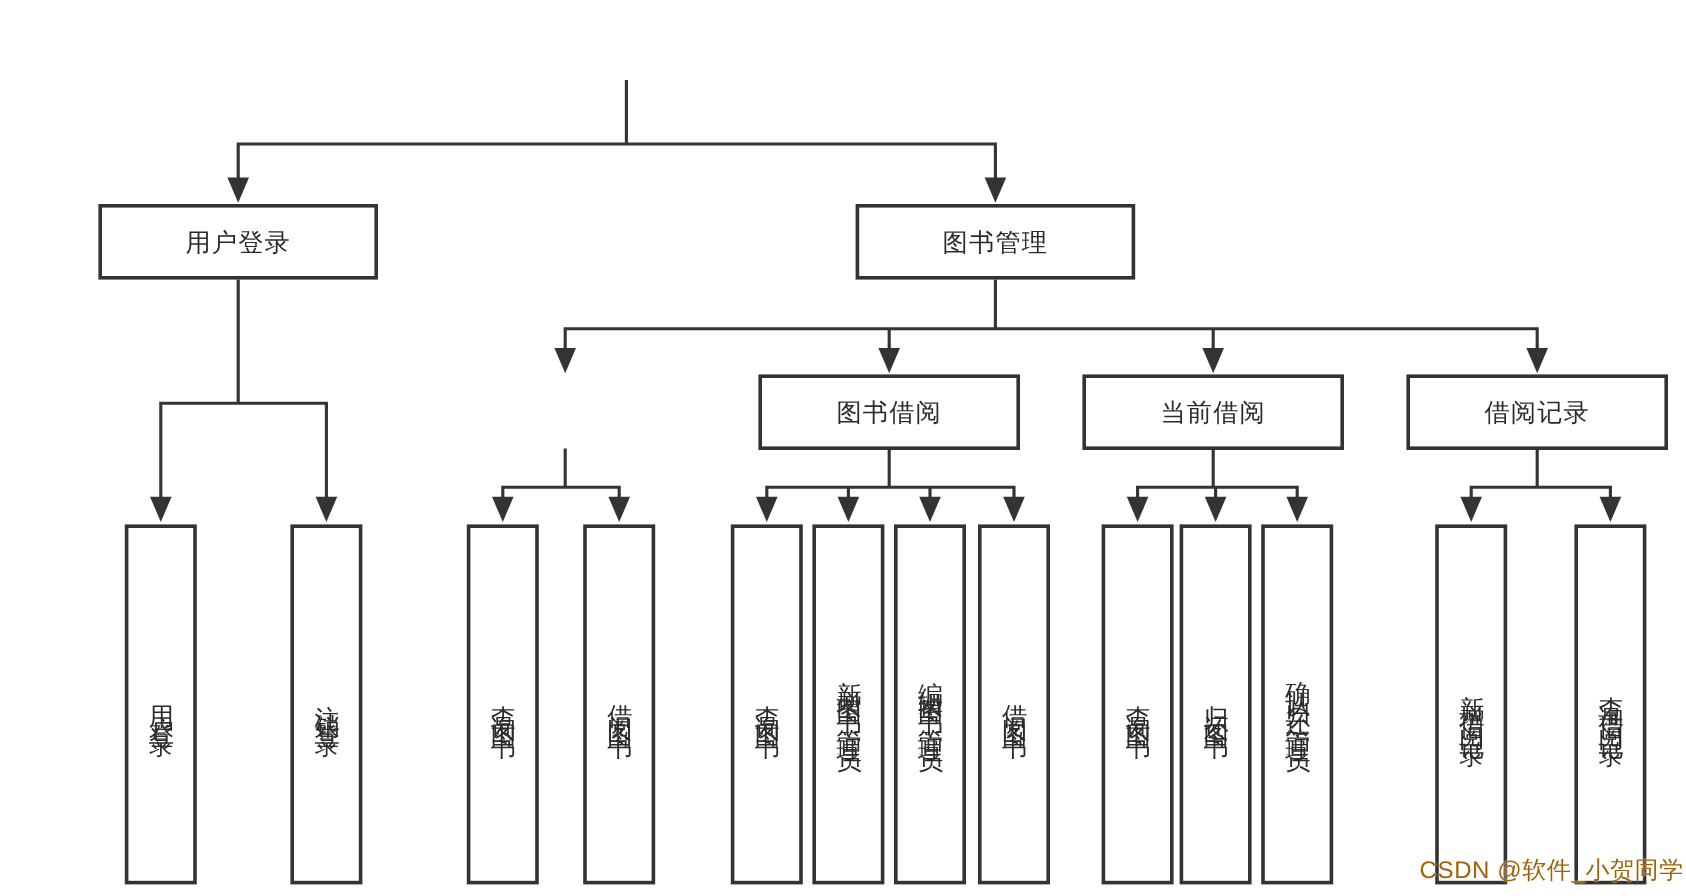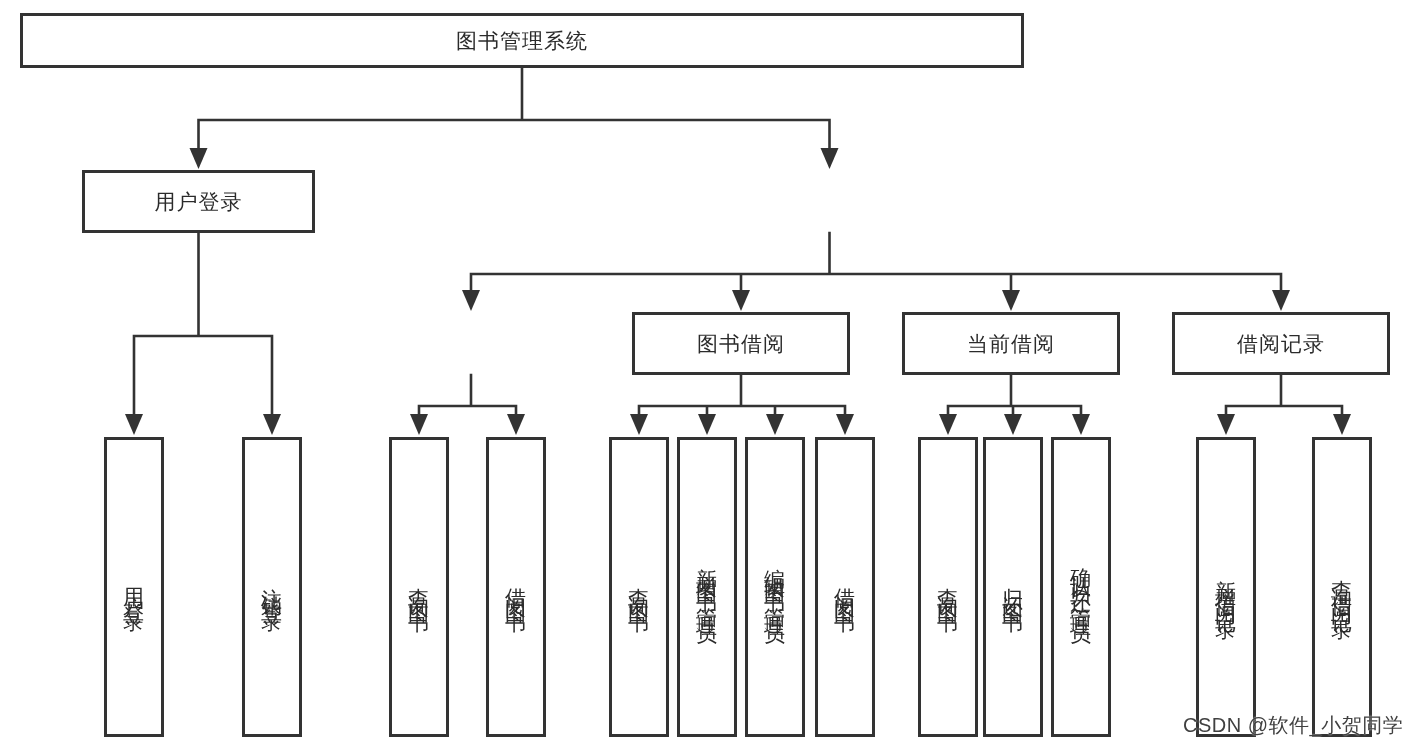--- a/index.html
+++ b/index.html
@@ -45,21 +45,21 @@
     text-orientation: mixed;
     font-size: 21px;
     line-height: 1;
     letter-spacing: 8px;
   }
   .watermark {
     position: absolute;
     left: 1183px;
     top: 712px;
     font-size: 20px;
-    color: #404040;
+    color: #a16207;
     letter-spacing: 0.5px;
     white-space: nowrap;
     z-index: 5;
     text-shadow: 0 0 2px #ffffff;
   }
 </style>
 </head>
 <body>
 
 <div class="canvas">
@@ -96,23 +96,23 @@
       <polygon points="766,414 784,414 775,435"></polygon>
       <polygon points="836,414 854,414 845,435"></polygon>
       <polygon points="939,414 957,414 948,435"></polygon>
       <polygon points="1004,414 1022,414 1013,435"></polygon>
       <polygon points="1072,414 1090,414 1081,435"></polygon>
       <polygon points="1217,414 1235,414 1226,435"></polygon>
       <polygon points="1333,414 1351,414 1342,435"></polygon>
     </g>
   </svg>
 
-  <div class="node hnode" style="left:20px; top:13px; width:1004px; height:55px;">图书管理系统</div>
 
   <div class="node hnode" style="left:82px; top:170px; width:233px; height:63px;">用户登录</div>
+  <div class="node hnode" style="left:713px; top:170px; width:233px; height:63px;">图书管理</div>
 
   <div class="node hnode" style="left:632px; top:312px; width:218px; height:63px;">图书借阅</div>
   <div class="node hnode" style="left:902px; top:312px; width:218px; height:63px;">当前借阅</div>
   <div class="node hnode" style="left:1172px; top:312px; width:218px; height:63px;">借阅记录</div>
 
   <div class="node vnode" style="left:104px; top:437px; width:60px; height:300px;">
     <span class="vlabel">用户登录</span>
   </div>
   <div class="node vnode" style="left:242px; top:437px; width:60px; height:300px;">
     <span class="vlabel">注销登录</span>

